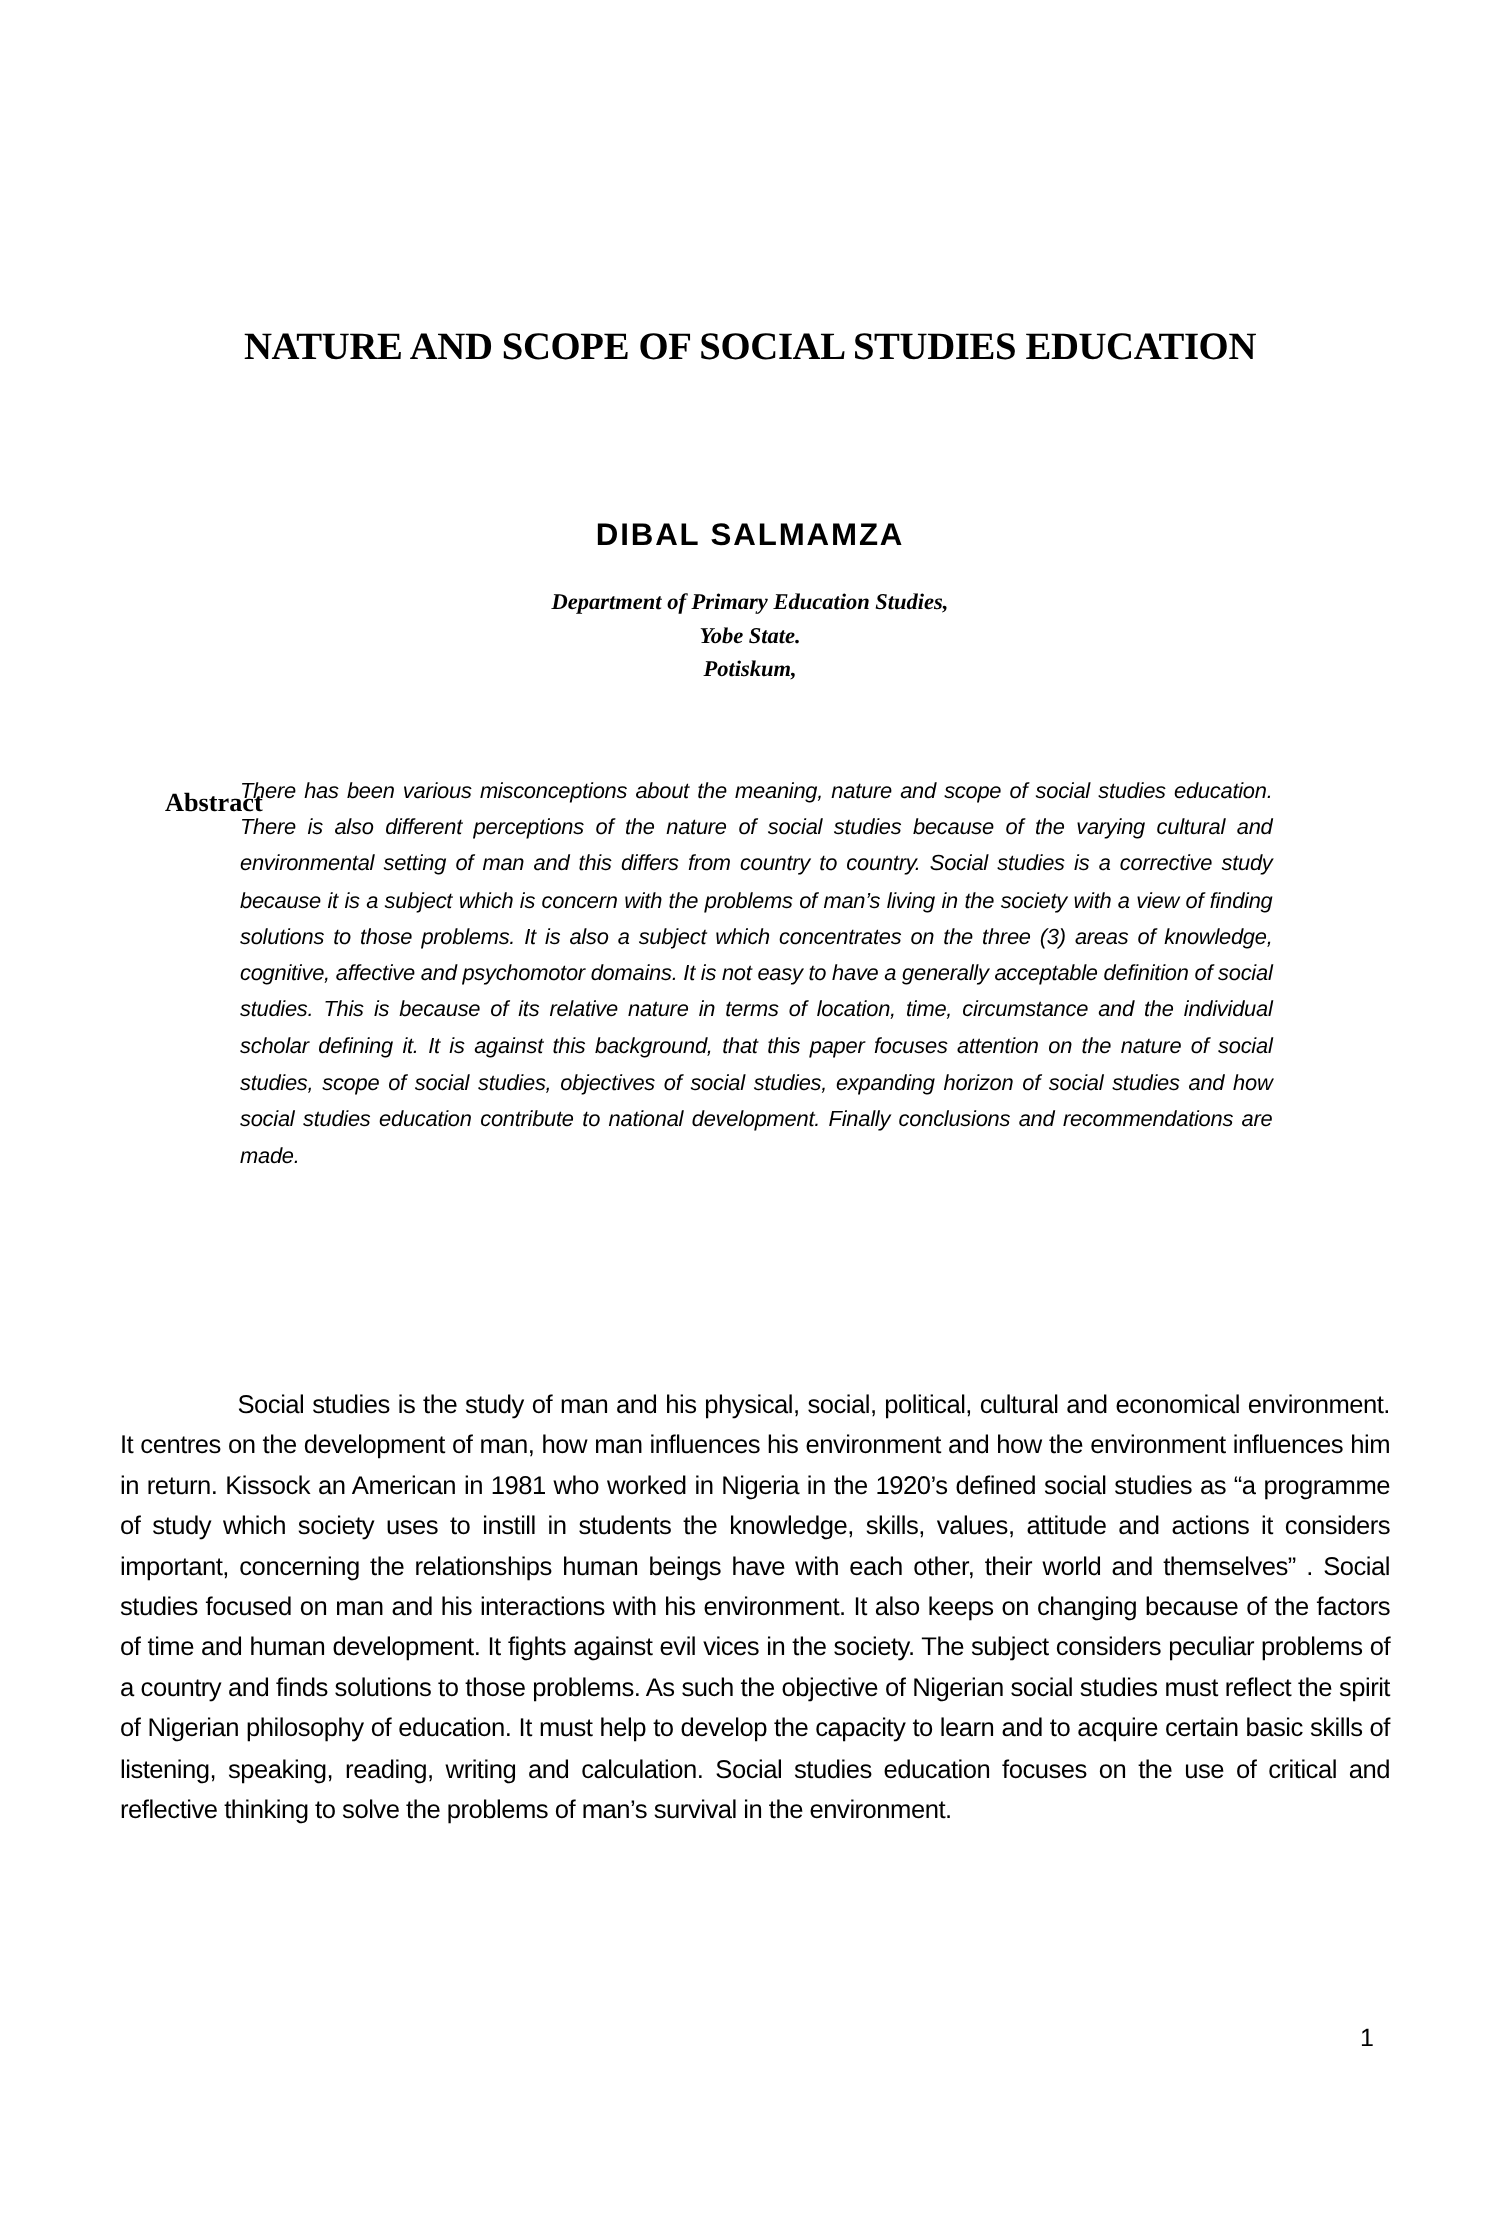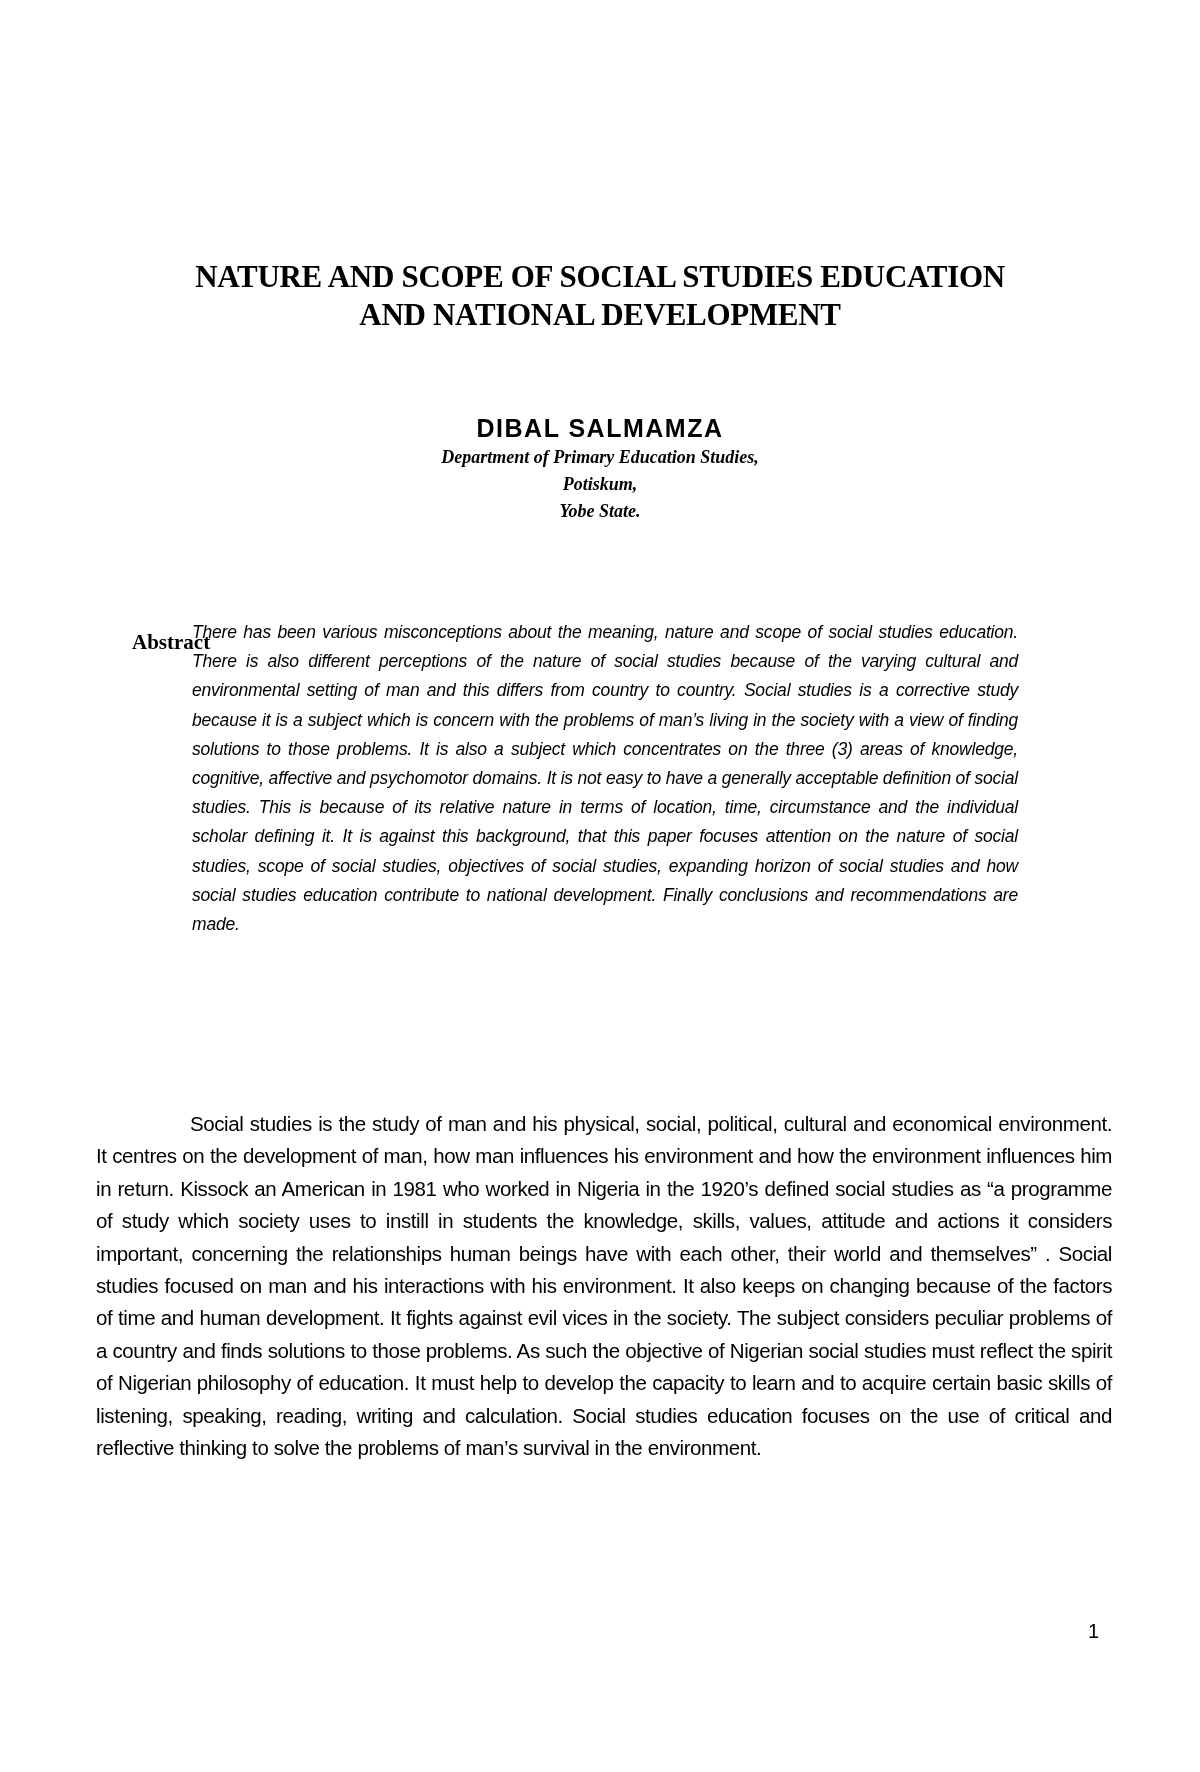--- a/index.html
+++ b/index.html
@@ -8,21 +8,21 @@
   .title {
     position: absolute; left: 100px; top: 258px; width: 1000px;
     font-family: "Liberation Serif", serif; font-weight: bold;
     font-size: 31px; line-height: 38px; text-align: center; letter-spacing: -0.3px;
   }
   .author {
     position: absolute; left: 300px; top: 414px; width: 600px; text-align: center;
     font-family: "Liberation Sans", sans-serif; font-weight: bold; font-size: 25px; letter-spacing: 1.5px;
   }
   .affil {
-    position: absolute; left: 300px; top: 444px; width: 600px; text-align: center;
+    position: absolute; left: 300px; top: 468px; width: 600px; text-align: center;
     font-family: "Liberation Serif", serif; font-style: italic; font-weight: bold;
     font-size: 18px; line-height: 27px;
   }
   .abstract-head {
     position: absolute; left: 96px; top: 630px;
     font-family: "Liberation Serif", serif; font-weight: bold; font-size: 21px; margin-left: 36px;
   }
   .abstract-body {
     position: absolute; left: 192px; top: 618px; width: 826px;
     font-family: "Liberation Sans", sans-serif; font-style: italic; font-size: 17.5px;
@@ -37,29 +37,28 @@
     position: absolute; left: 1088px; top: 1620px;
     font-family: "Liberation Sans", sans-serif; font-size: 20px;
   }
 </style>
 </head>
 <body>
 
 <div class="page">
   <div class="title">
     <div>NATURE AND SCOPE OF SOCIAL STUDIES EDUCATION</div>
-    <div>AND NATIONAL DEVELOPMENT</div>
   </div>
 
   <div class="author">DIBAL SALMAMZA</div>
 
   <div class="affil">
     <div>Department of Primary Education Studies,</div>
+    <div>Yobe State.</div>
     <div>Potiskum,</div>
-    <div>Yobe State.</div>
   </div>
 
   <div class="abstract-head">Abstract</div>
   <div class="abstract-body">There has been various misconceptions about the meaning, nature and scope of social studies education. There is also different perceptions of the nature of social studies because of the varying cultural and environmental setting of man and this differs from country to country. Social studies is a corrective study because it is a subject which is concern with the problems of man’s living in the society with a view of finding  solutions to those problems. It is also a subject which concentrates on the three (3) areas of knowledge, cognitive, affective and psychomotor domains. It is not easy to have a generally acceptable definition of social studies. This is because of its relative nature in terms of location, time, circumstance and the individual scholar defining it. It is against this background, that this paper focuses attention on the nature of social studies, scope of social studies, objectives of social studies, expanding horizon of social studies and how social studies education contribute to national development. Finally conclusions and recommendations are made.</div>
 
   <div class="body-para">Social studies is the study of man and his physical, social, political, cultural and economical environment. It centres on the development of man, how man influences his environment and how the environment influences him in return. Kissock an American in 1981 who worked in Nigeria in the 1920’s defined social studies as “a programme of study which society uses to instill in students the knowledge, skills, values, attitude and actions it considers important, concerning the relationships human beings  have with each other, their world and themselves” . Social studies focused on man and his interactions with his environment. It also keeps on changing because of the factors of time and human development. It fights against evil vices in the society. The subject considers peculiar problems of a country and finds solutions to those problems. As such the objective of Nigerian social studies must reflect the spirit of Nigerian philosophy of education.  It must help to develop the capacity to learn and to acquire certain basic skills of listening, speaking, reading, writing and calculation. Social studies education focuses on the use of critical and reflective thinking to solve the problems of man’s survival in the environment.</div>
 
   <div class="page-number">1</div>
 </div>
 

